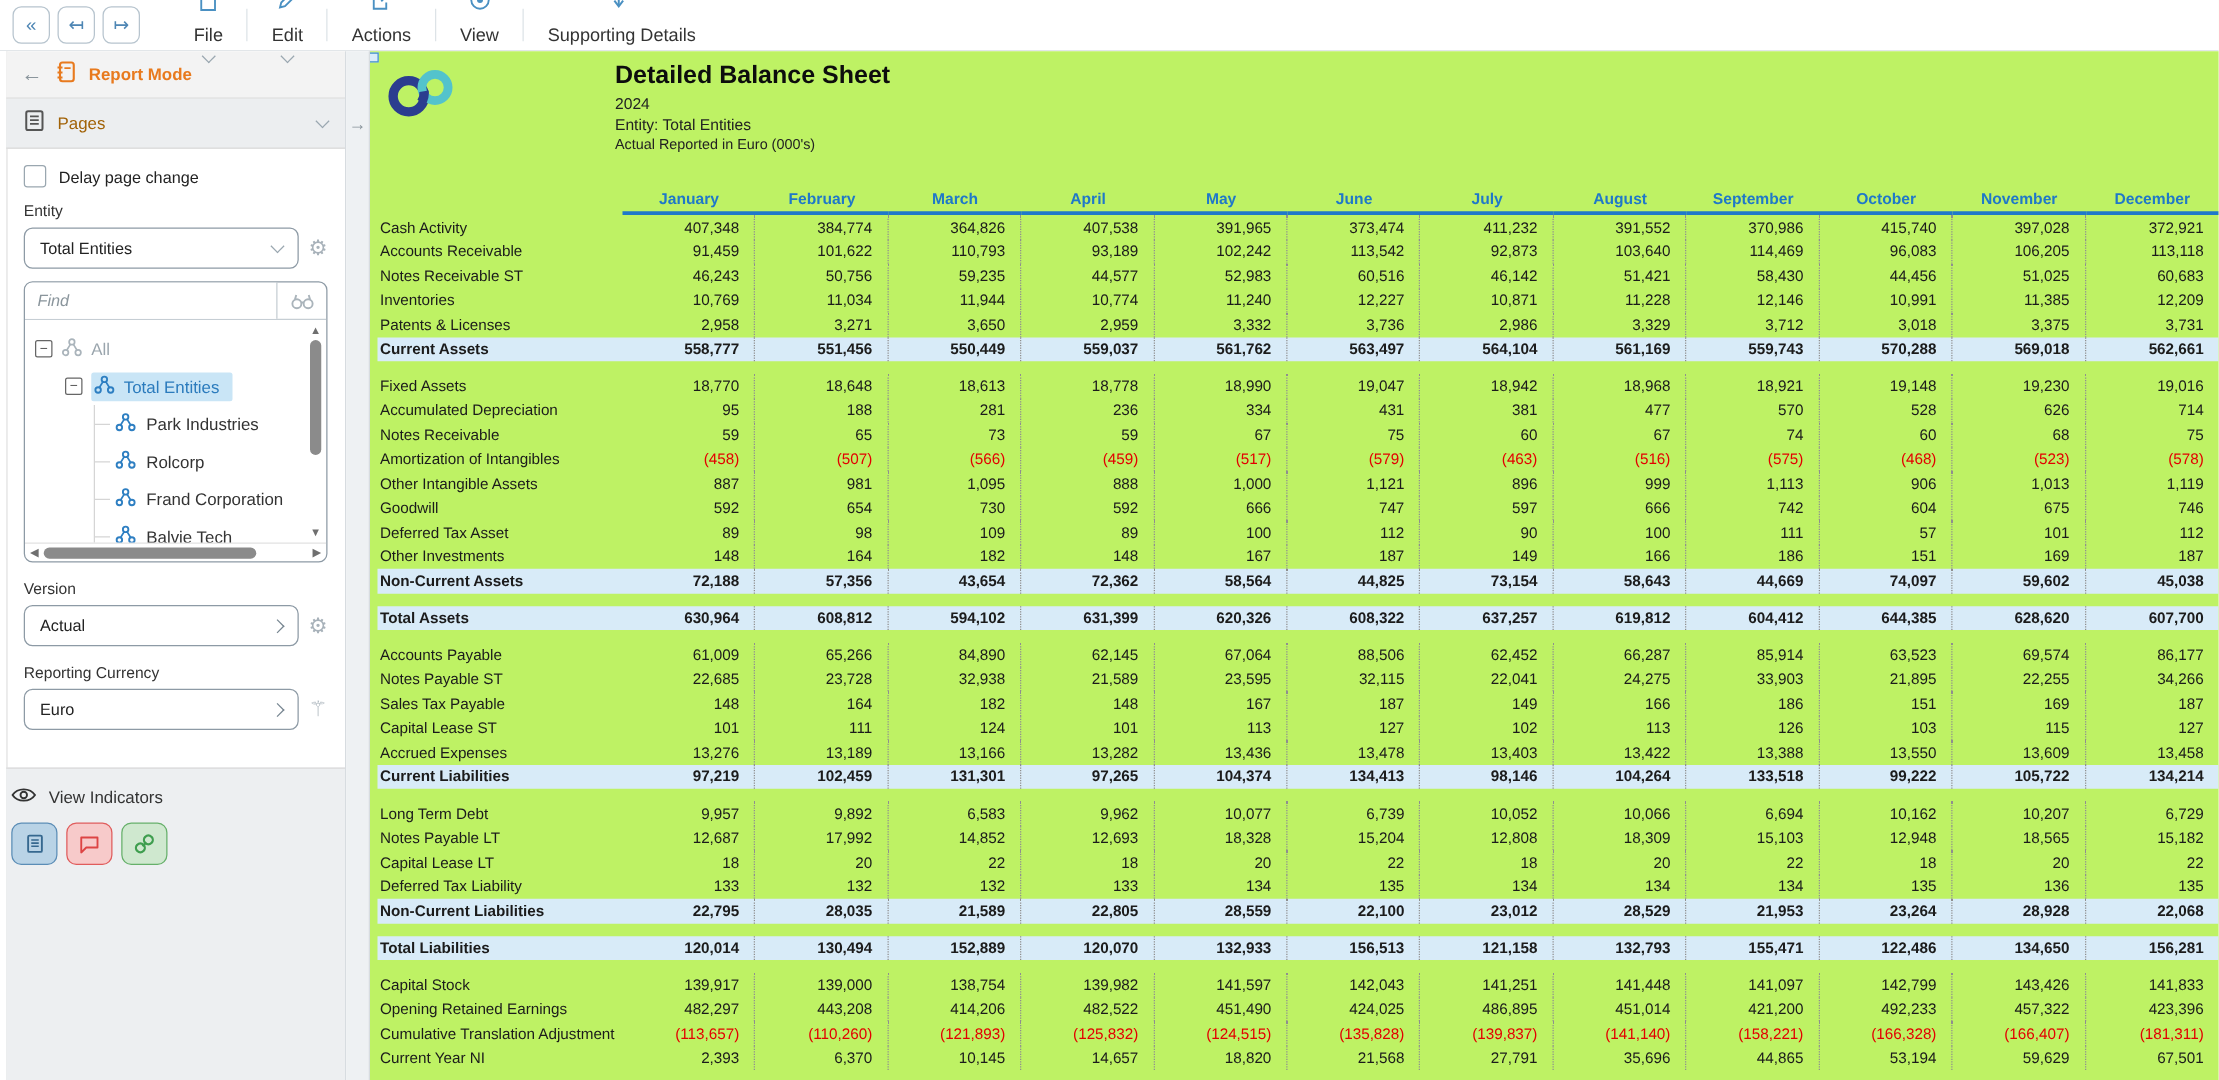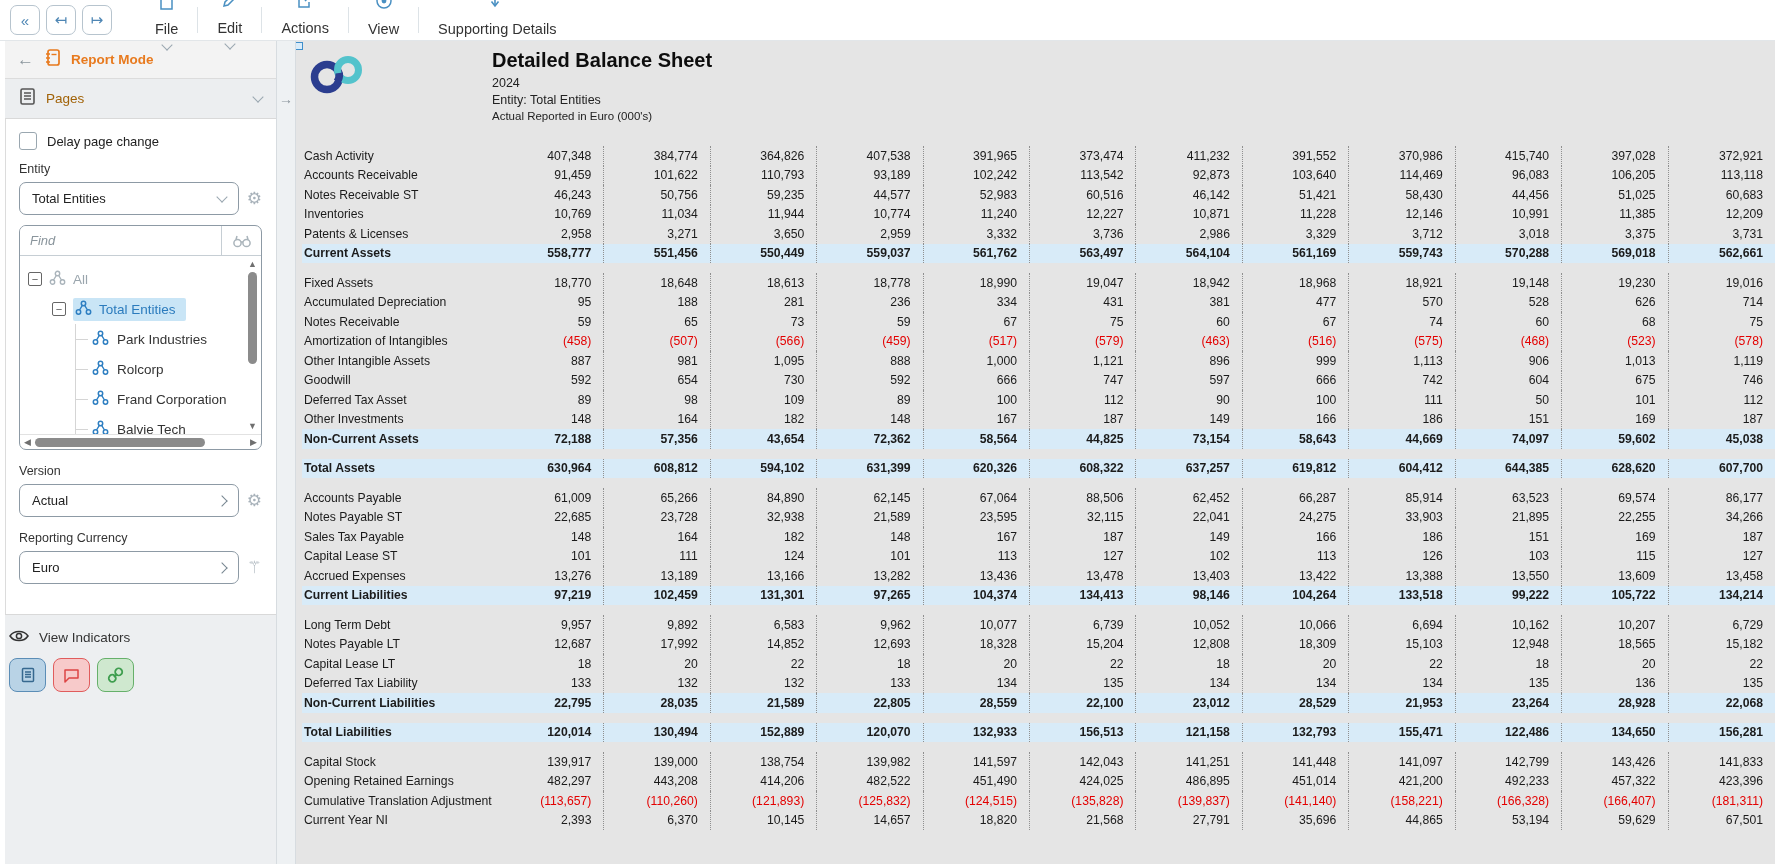--- a/index.html
+++ b/index.html
@@ -76,21 +76,21 @@
   .ibtn.blue  { background:#b9d3e6; border:1px solid #5b8db6; }
   .ibtn.red   { background:#f7caca; border:1px solid #e05c5c; }
   .ibtn.green { background:#cfe8cf; border:1px solid #66b06a; }
 
   
   .gutter { width:19px; flex:0 0 19px; background:#eef1f3; border-right:1px solid #d7dce0;
             display:flex; flex-direction:column; align-items:center; }
   .expand-arrow { margin-top:50px; color:#8a959c; font-size:14px; cursor:pointer; }
 
   
-  .main { flex:1; background:#e5e5e5; position:relative; padding:2px 0 0 6px; overflow:hidden; }
+  .main { flex:1; background:#bef264; position:relative; padding:2px 0 0 6px; overflow:hidden; }
   .sel-handle { position:absolute; left:-1px; top:1px; width:8px; height:8px;
                 border:1px solid #3f8ecb; background:#d9ecfa; }
   .rheader { position:relative; height:103px; }
   .logo { position:absolute; left:8px; top:8px; }
   .tblock { position:absolute; left:190px; top:6px; }
   .rtitle { font-size:20px; font-weight:bold; color:#0d0d0d; margin-bottom:4px; }
   .rline  { font-size:12.5px; color:#222; margin-bottom:3px; }
   .rsub   { font-size:11.5px; color:#222; }
 
   .tgrid { }
@@ -360,20 +360,35 @@
         </span>
         <div class="tblock">
           <div class="rtitle">Detailed Balance Sheet</div>
           <div class="rline">2024</div>
           <div class="rline">Entity: Total Entities</div>
           <div class="rsub">Actual Reported in Euro (000's)</div>
         </div>
       </div>
 
       <div class="tgrid">
+        <div class="thead">
+          <div></div>
+        <div class="hcell">January</div>
+            <div class="hcell">February</div>
+            <div class="hcell">March</div>
+            <div class="hcell">April</div>
+            <div class="hcell">May</div>
+            <div class="hcell">June</div>
+            <div class="hcell">July</div>
+            <div class="hcell">August</div>
+            <div class="hcell">September</div>
+            <div class="hcell">October</div>
+            <div class="hcell">November</div>
+            <div class="hcell">December</div>
+          </div>
         <div>
             <div class="trow">
               <div class="lcell">Cash Activity</div>
               <div class="vcell">407,348</div>
               <div class="vcell">384,774</div>
               <div class="vcell">364,826</div>
               <div class="vcell">407,538</div>
               <div class="vcell">391,965</div>
               <div class="vcell">373,474</div>
               <div class="vcell">411,232</div>
@@ -553,21 +568,21 @@
               <div class="lcell">Deferred Tax Asset</div>
               <div class="vcell">89</div>
               <div class="vcell">98</div>
               <div class="vcell">109</div>
               <div class="vcell">89</div>
               <div class="vcell">100</div>
               <div class="vcell">112</div>
               <div class="vcell">90</div>
               <div class="vcell">100</div>
               <div class="vcell">111</div>
-              <div class="vcell">50</div>
+              <div class="vcell">57</div>
               <div class="vcell">101</div>
               <div class="vcell">112</div>
             </div>
             <div class="trow">
               <div class="lcell">Other Investments</div>
               <div class="vcell">148</div>
               <div class="vcell">164</div>
               <div class="vcell">182</div>
               <div class="vcell">148</div>
               <div class="vcell">167</div>

